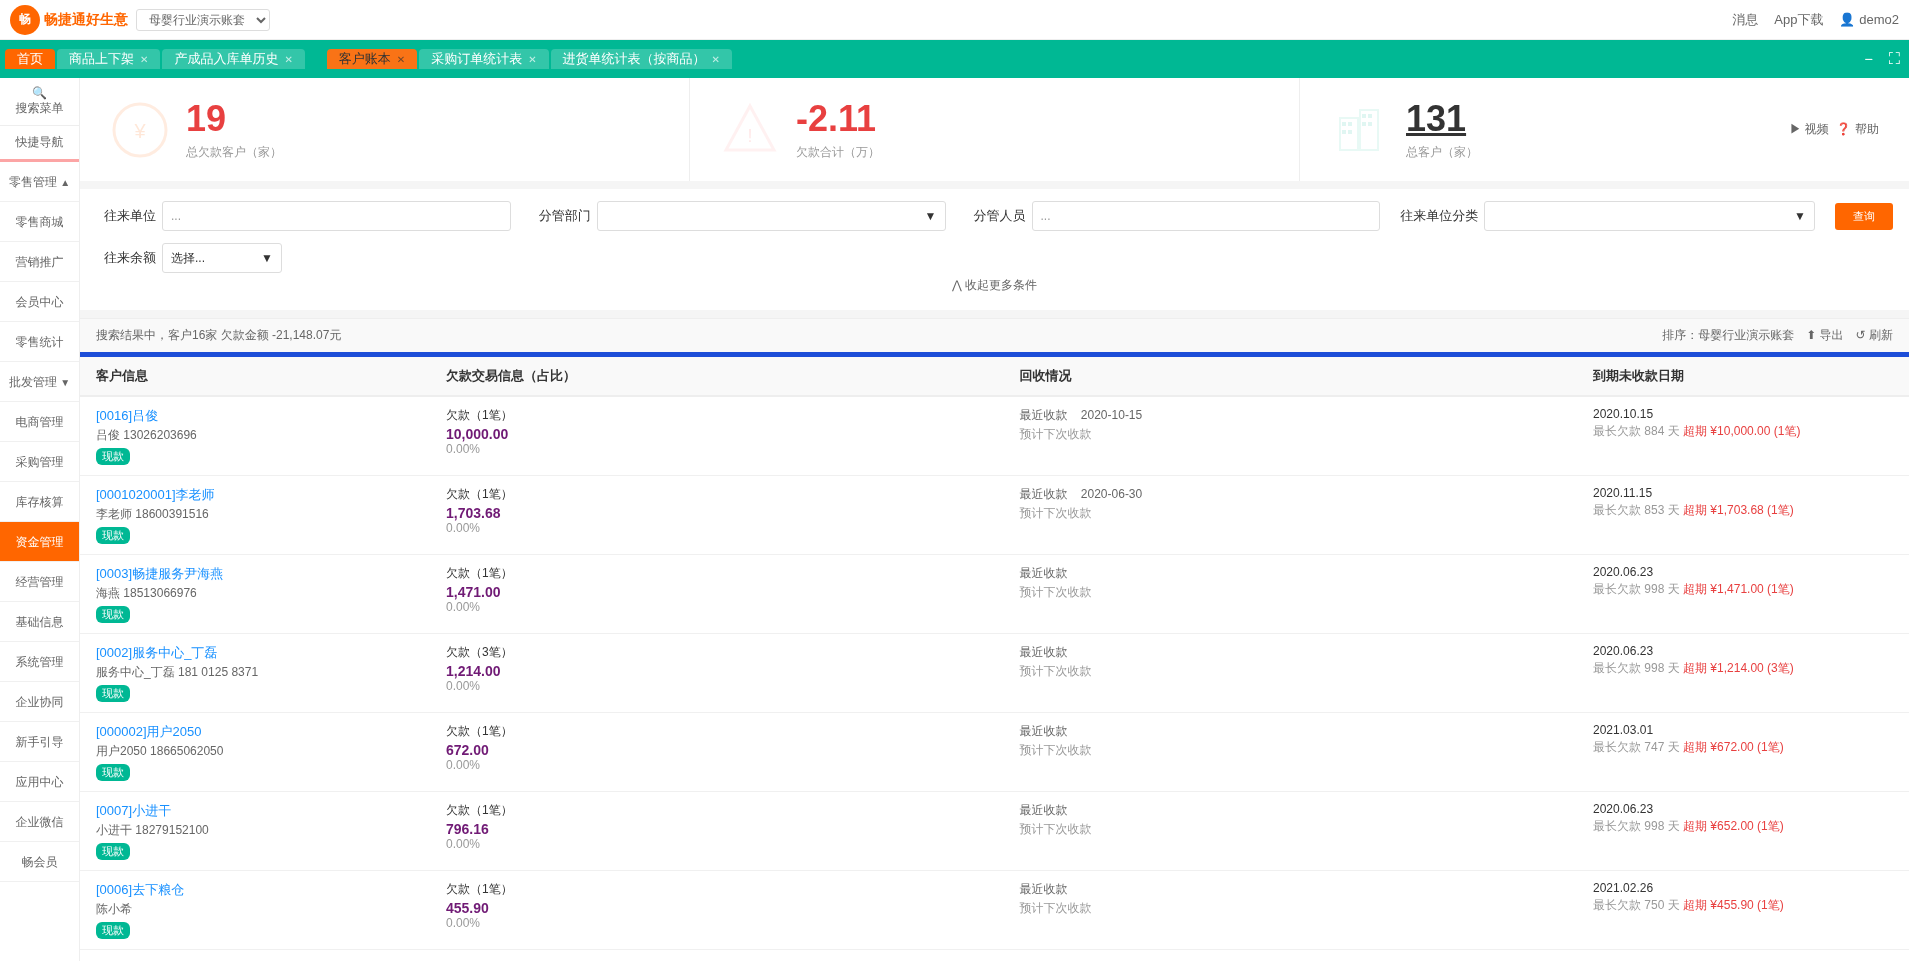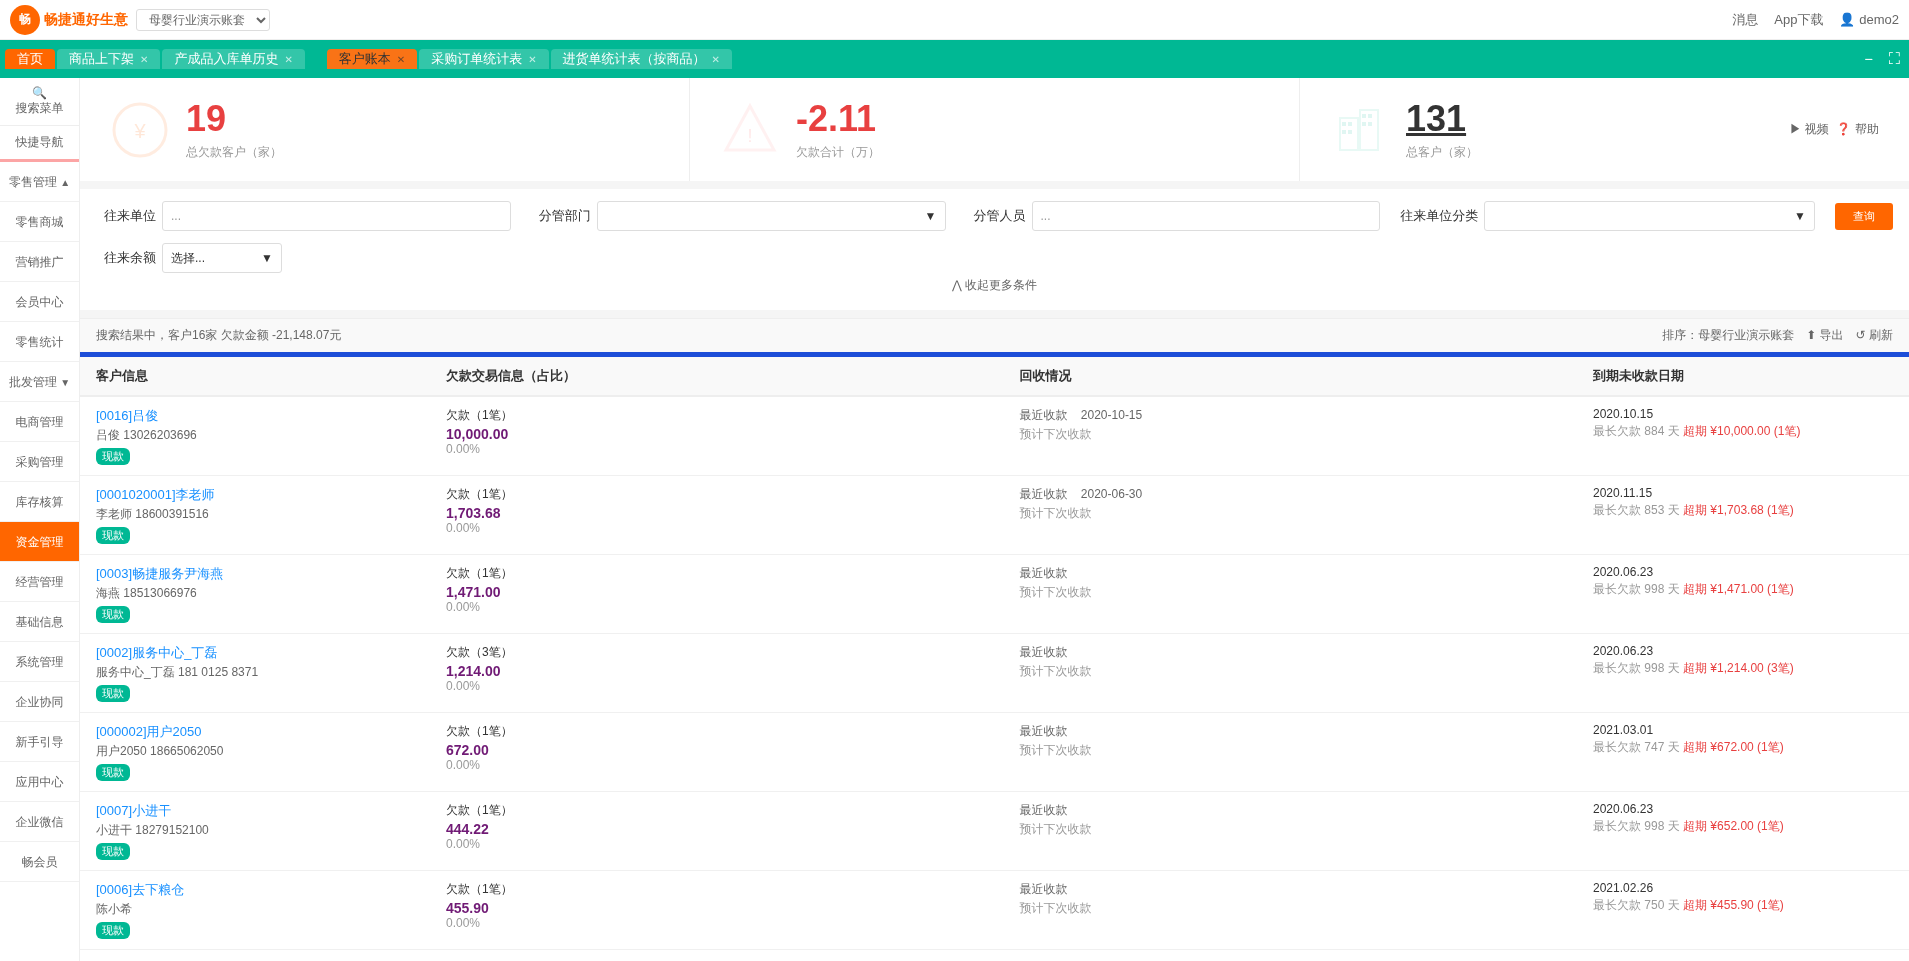--- a/index.html
+++ b/index.html
@@ -424,21 +424,21 @@
       </div>
 
       <div class="table-row">
         <div>
           <div class="customer-name">[0007]小进干</div>
           <div class="customer-phone">小进干 18279152100</div>
           <div class="tag-green">现款</div>
         </div>
         <div>
           <div class="debt-count">欠款（1笔）</div>
-          <div class="debt-amount">444.22</div>
+          <div class="debt-amount">796.16</div>
           <div class="debt-percent">0.00%</div>
         </div>
         <div>
           <div class="recovery-date">最近收款</div>
           <div class="recovery-next">预计下次收款</div>
         </div>
         <div>
           <div class="overdue-date">2020.06.23</div>
           <div class="overdue-days">最长欠款 998 天 <span class="overdue-amount">超期 ¥652.00 (1笔)</span></div>
         </div>

